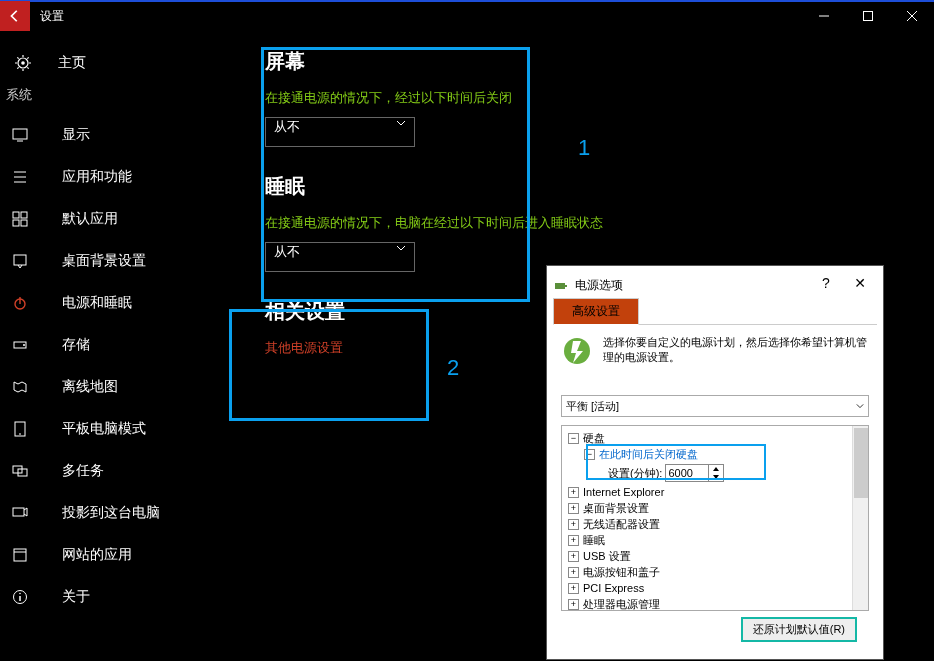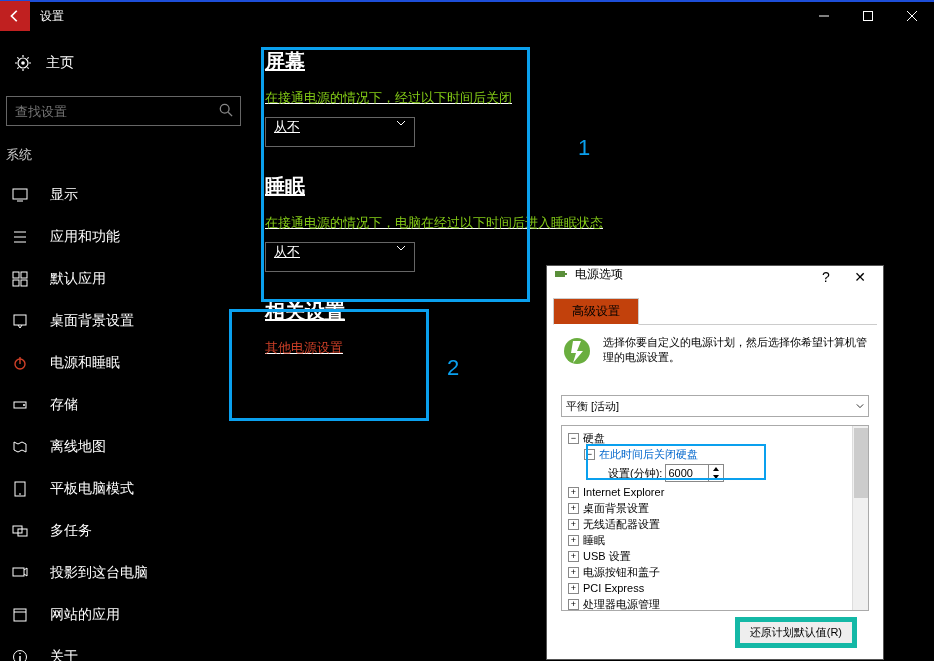--- a/index.html
+++ b/index.html
@@ -11,49 +11,49 @@
 .back-btn svg { width: 14px; height: 14px; }
 .title-text { margin-left: 10px; font-size: 12px; color: #fff; }
 .win-controls { margin-left: auto; display: flex; }
 .win-btn { width: 44px; height: 30px; display: flex; align-items: center; justify-content: center; cursor: pointer; color: #fff; }
 .win-btn svg { width: 10px; height: 10px; }
 
 .main-wrap { display: flex; height: calc(100% - 30px); }
 
 
 .sidebar { width: 255px; padding: 14px 0 0 0; }
-.home-row { display: flex; align-items: center; padding: 10px 14px; cursor: pointer; }
+.home-row { display: flex; align-items: center; padding: 10px 14px; cursor: pointer; gap: 12px; }
 .home-row .icon { width: 18px; display: flex; justify-content: center; }
 .home-row .lbl { margin-left: 14px; font-size: 14px; }
 .search-wrap { margin: 14px 14px 16px 6px; position: relative; }
 .search-input { width: 100%; height: 30px; background: #000; border: 1px solid #666; color: #888; padding: 0 30px 0 8px; font-size: 13px; }
 .search-icon { position: absolute; right: 8px; top: 7px; color: #888; }
 .group-label { padding: 4px 14px 10px 6px; font-size: 13px; color: #ccc; }
 .nav-item { display: flex; align-items: center; padding: 12px 14px 12px 10px; cursor: pointer; font-size: 14px; color: #fff; }
 .nav-item.active { color: #ffffff; }
 .nav-item .icon { width: 20px; display: flex; justify-content: center; }
-.nav-item .lbl { margin-left: 20px; }
-
-
-.content { flex: 1; padding: 18px 0 0 10px; position: relative; text-decoration: underline; }
+.nav-item .lbl { margin-left: 32px; }
+
+
+.content { flex: 1; padding: 18px 0 0 10px; position: relative; }
 .section { margin-bottom: 26px; }
 .section h2 { font-size: 20px; font-weight: 600; margin-bottom: 14px; }
 .section .desc { font-size: 13px; color: #84cc16; margin-bottom: 10px; }
 .dropdown { width: 150px; height: 30px; border: 1px solid #666; display: flex; justify-content: space-between; padding: 0 8px; font-size: 13px; cursor: pointer; background: #000; }
 .dropdown svg { width: 10px; height: 10px; }
 
 .link { color: #d04028; font-size: 13px; cursor: pointer; }
 
 
 .annot-box { position: absolute; border: 3px solid #0aa0ee; pointer-events: none; }
 .annot-label { position: absolute; color: #0aa0ee; font-size: 22px; font-family: Arial; pointer-events: none; }
 
 
 .dialog { position: absolute; left: 546px; top: 265px; width: 338px; height: 395px; background: #fff; color: #000; border: 1px solid #555; font-size: 12px; }
-.dlg-title { height: 28px; display: flex; align-items: flex-start; padding: 0 6px; }
+.dlg-title { height: 28px; display: flex; align-items: flex-end; padding: 0 6px; }
 .dlg-title-icon { width: 16px; height: 16px; display:flex; align-items:center; justify-content:center; }
 .dlg-title-text { margin-left: 6px; flex: 1; }
 .dlg-close, .dlg-help { width: 34px; height: 22px; display: flex; align-items: center; justify-content: center; cursor: pointer; font-size: 14px; }
 .dlg-tabs { margin: 4px 6px 0 6px; border-bottom: 1px solid #ccc; display: flex; }
 .dlg-tab { padding: 4px 18px; border: 1px solid #ccc; border-bottom: 1px solid #fff; background: #c2410c; margin-bottom: -1px; cursor: pointer; font-size: 12px; }
 .dlg-body { padding: 10px 14px; }
 .dlg-intro { display: flex; gap: 10px; margin-bottom: 28px; }
 .dlg-intro-icon { width: 32px; height: 32px; flex-shrink: 0; display:flex; align-items:center; justify-content:center; }
 .dlg-intro-text { font-size: 11px; line-height: 1.4; color: #000; }
 .dlg-select { width: 100%; height: 22px; border: 1px solid #aaa; background: #fff; font-size: 11px; padding: 0 4px; margin-bottom: 8px; display:flex; align-items:center; justify-content:space-between; cursor:pointer; }
@@ -63,21 +63,21 @@
 .tree-toggle { width: 11px; height: 11px; border: 1px solid #888; display: inline-flex; align-items: center; justify-content: center; font-size: 9px; margin-right: 4px; cursor: pointer; line-height:1; }
 .tree-indent { display: inline-block; }
 .spinner { display: inline-flex; align-items: center; border: 1px solid #888; height: 18px; }
 .spinner input { width: 42px; border: none; font-size: 11px; padding: 0 2px; text-align:left; outline:none; }
 .spinner-btns { display: flex; flex-direction: column; border-left: 1px solid #888; }
 .spinner-btns div { width: 14px; height: 8px; display: flex; align-items: center; justify-content: center; cursor: pointer; }
 .spinner-btns div svg { width: 6px; height: 4px; }
 .dlg-scrollbar { position: absolute; right: 0; top: 0; width: 16px; height: 100%; background: #f0f0f0; border-left: 1px solid #ddd; }
 .dlg-scrollbar-thumb { position: absolute; width: 14px; left: 1px; top: 2px; height: 70px; background: #ccc; }
 .dlg-footer { display: flex; justify-content: flex-end; padding: 6px 12px; }
-.dlg-btn { border: 5px solid #14b8a6; background: #eee; padding: 3px 10px; font-size: 11px; cursor: pointer; }
+.dlg-btn { border: 2px solid #14b8a6; background: #eee; padding: 3px 10px; font-size: 11px; cursor: pointer; }
 
 .annot-box-small { position: absolute; border: 2px solid #0aa0ee; pointer-events: none; }
 </style>
 </head>
 <body>
 
 <div class="titlebar">
   <div class="back-btn">
     <svg viewBox="0 0 16 16">
         <path d="M10 2 L4 8 L10 14" stroke="#fff" stroke-width="2" fill="none"></path>
@@ -118,29 +118,20 @@
               <line x1="0" y1="8" x2="2" y2="8"></line>
               <line x1="14" y1="8" x2="16" y2="8"></line>
               <line x1="2.3" y1="2.3" x2="3.7" y2="3.7"></line>
               <line x1="12.3" y1="12.3" x2="13.7" y2="13.7"></line>
               <line x1="2.3" y1="13.7" x2="3.7" y2="12.3"></line>
               <line x1="12.3" y1="3.7" x2="13.7" y2="2.3"></line>
             </g>
           </svg>
       </span>
       <span class="lbl">主页</span>
-    </div>
-    <div class="search-wrap">
-      <input class="search-input" placeholder="查找设置" style="">
-      <span class="search-icon">
-        <svg width="14" height="14" viewBox="0 0 16 16">
-            <circle cx="6.5" cy="6.5" r="5" stroke="#888" fill="none" stroke-width="1.5"></circle>
-            <line x1="10.5" y1="10.5" x2="15" y2="15" stroke="#888" stroke-width="1.5"></line>
-          </svg>
-      </span>
     </div>
     <div class="group-label">系统</div>
 
     <div class="nav-item">
       <span class="icon">
           <svg width="16" height="16" viewBox="0 0 16 16">
             <rect x="1" y="2" width="14" height="10" stroke="#fff" fill="none"></rect>
             <line x1="5" y1="14" x2="11" y2="14" stroke="#fff"></line>
           </svg>
         </span>

